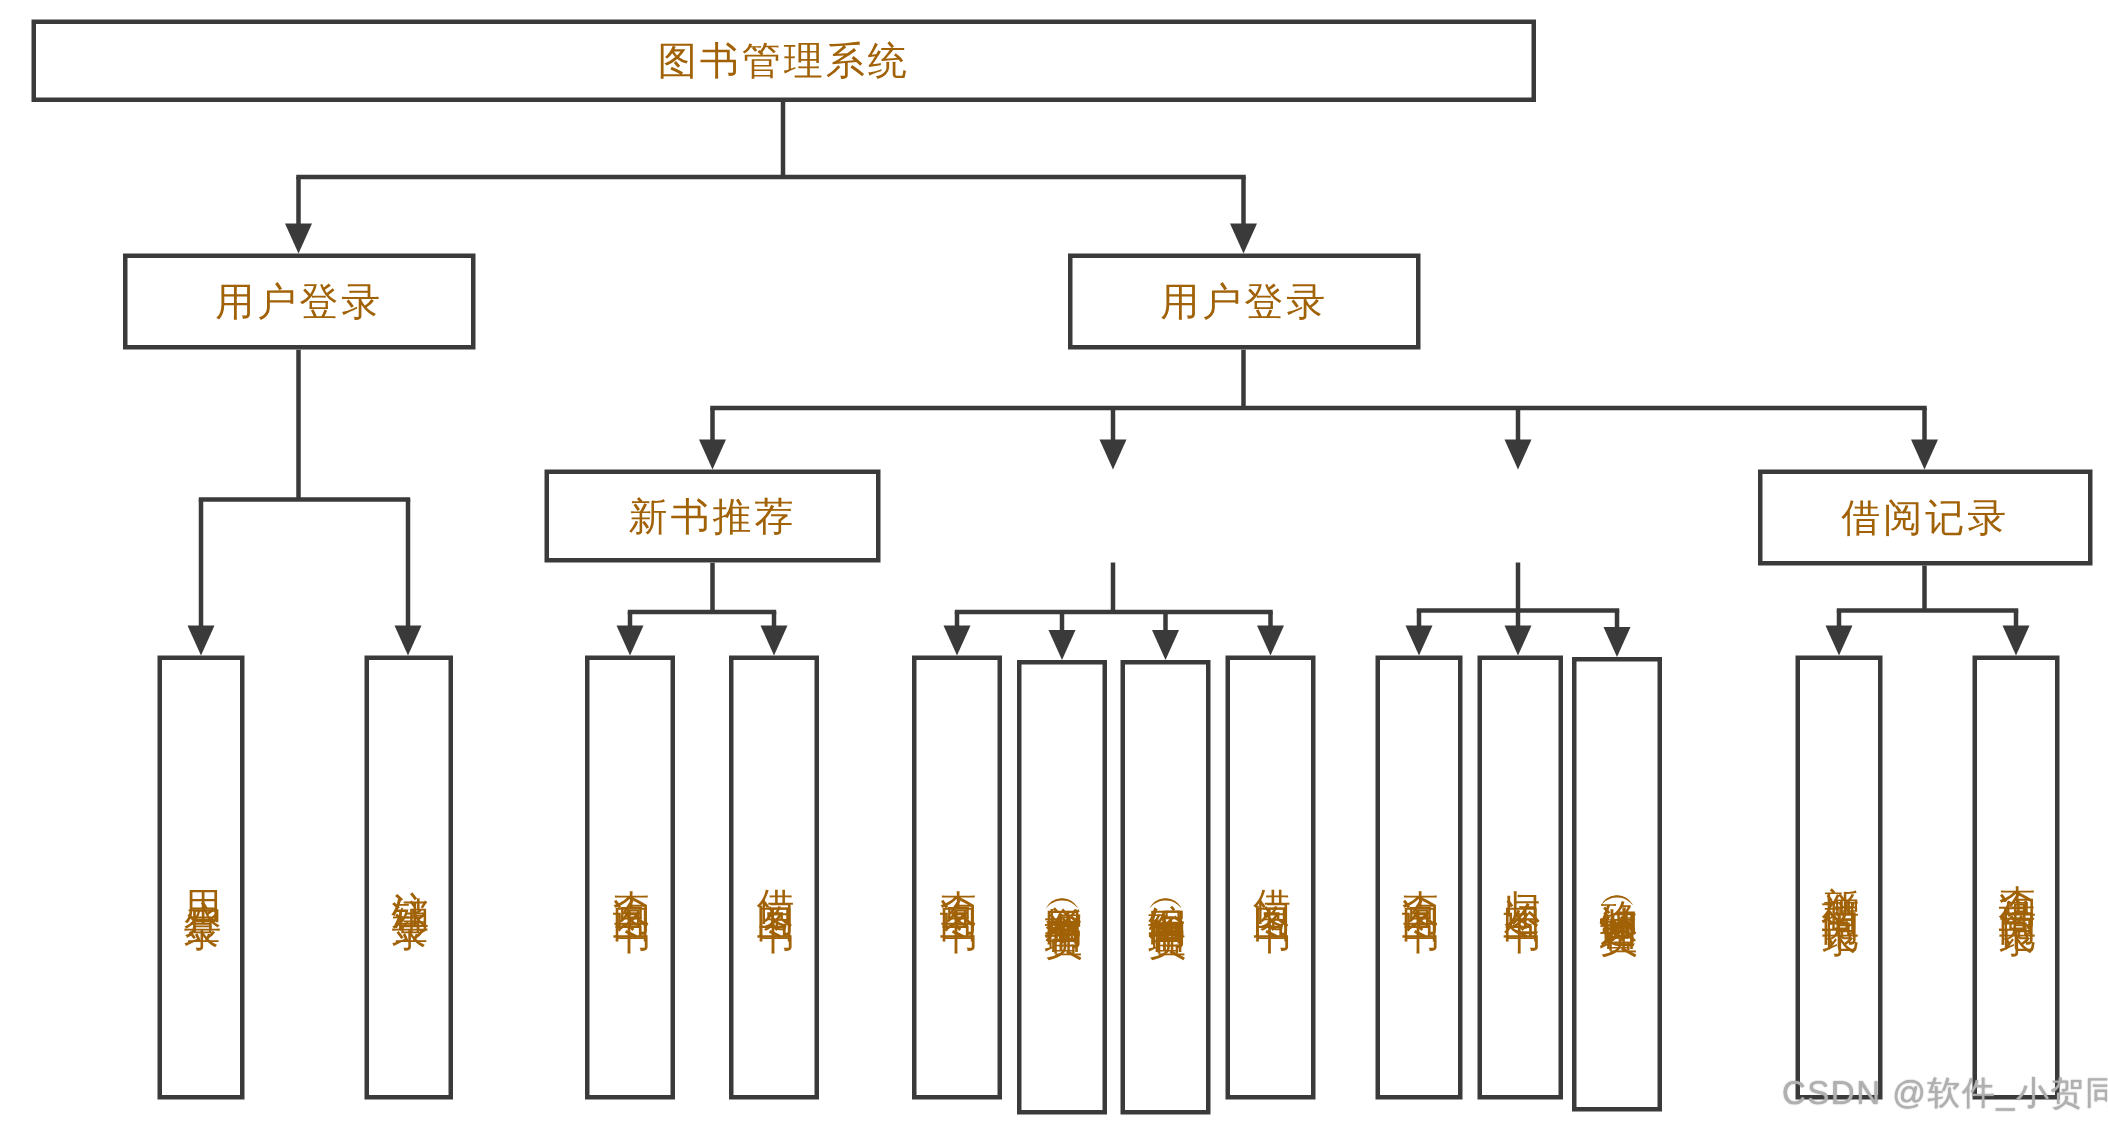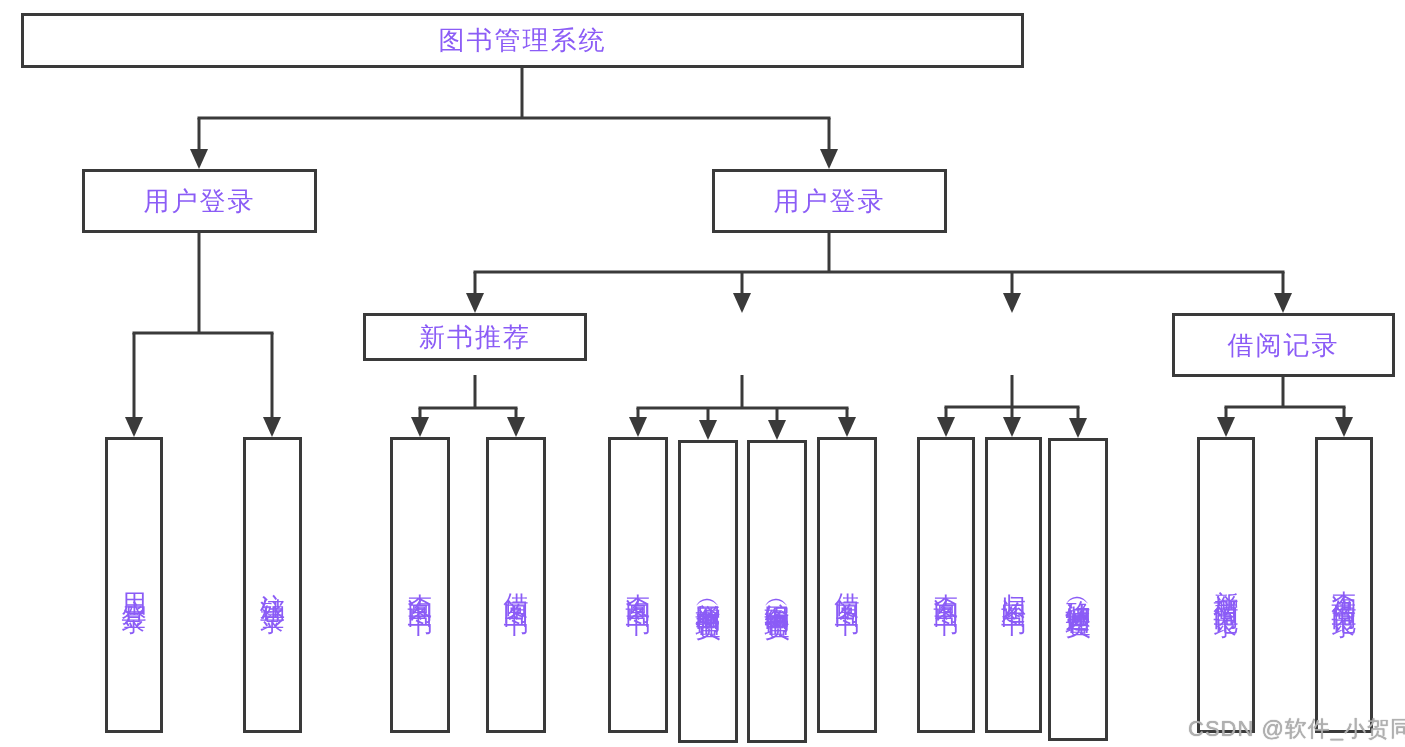--- a/index.html
+++ b/index.html
@@ -18,21 +18,21 @@
     pointer-events: none;
   }
   .box {
     position: absolute;
     box-sizing: border-box;
     border: 3px solid #3a3a3a;
     background: #ffffff;
     display: flex;
     align-items: center;
     justify-content: center;
-    color: #8b5cf6;
+    color: #a16207;
     text-align: center;
   }
   .hbox span {
     font-size: 26px;
     letter-spacing: 2px;
     white-space: nowrap;
   }
   .vbox span {
     writing-mode: vertical-rl;
     text-orientation: mixed;
@@ -130,21 +130,21 @@
     <span>图书管理系统</span>
   </div>
 
   <div class="box hbox" style="left:82px;top:169px;width:235px;height:64px">
     <span>用户登录</span>
   </div>
   <div class="box hbox" style="left:712px;top:169px;width:235px;height:64px">
     <span>用户登录</span>
   </div>
 
-  <div class="box hbox" style="left:363px;top:313px;width:224px;height:48px">
+  <div class="box hbox" style="left:363px;top:313px;width:224px;height:62px">
     <span>新书推荐</span>
   </div>
   <div class="box hbox" style="left:1172px;top:313px;width:223px;height:64px">
     <span>借阅记录</span>
   </div>
 
   <div class="box vbox" style="left:105px;top:437px;width:58px;height:296px">
     <span>用户登录</span>
   </div>
   <div class="box vbox" style="left:243px;top:437px;width:59px;height:296px">

